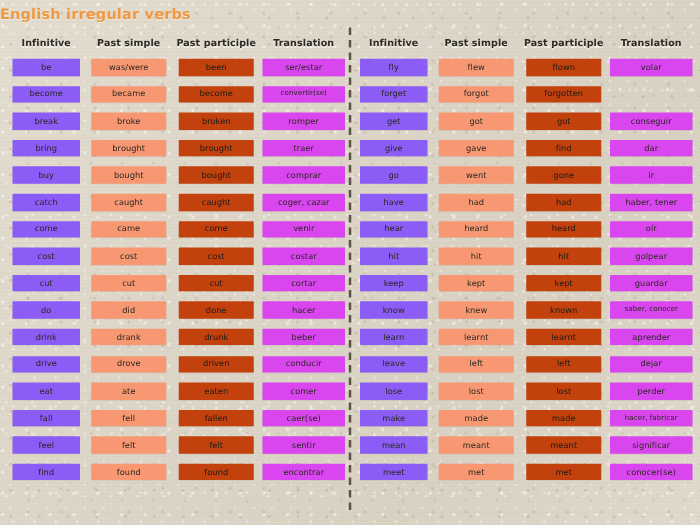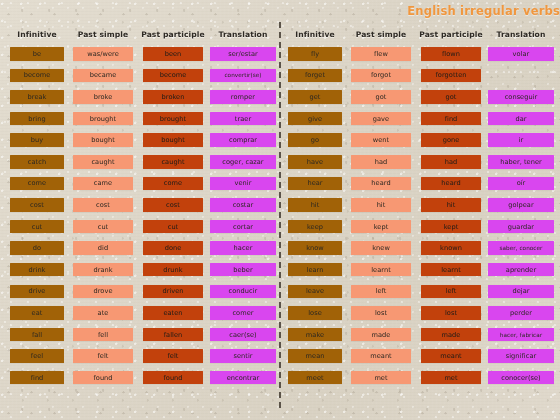--- a/index.html
+++ b/index.html
@@ -37,21 +37,21 @@
     background-image:
       repeating-linear-gradient(0deg, rgba(160,148,126,.07) 0 1px, transparent 1px 3px),
       repeating-linear-gradient(90deg, rgba(255,255,255,.06) 0 1px, transparent 1px 4px);
   }
 
   #title {
     position: absolute;
     top: 4px;
     left: 0;
     width: 100%;
-    text-align: right;
+    text-align: left;
     font-family: "DejaVu Sans", sans-serif;
     font-size: 11.5px;
     font-weight: bold;
     letter-spacing: .2px;
     color: #f0973f;
     text-shadow: 0 1px 0 rgba(255,255,255,.45);
     z-index: 6;
   }
 
   #divider {
@@ -123,21 +123,21 @@
   .c0 { width: 62px; }
   .c1 { width: 70px; }
   .c2 { width: 70px; }
   .c3 { width: 70px; }
 
   .c0-wrap { width: 62px; padding: 0 4px; }
   .c1-wrap { width: 70px; padding: 0 5px; }
   .c2-wrap { width: 70px; padding: 0 5px; }
   .c3-wrap { width: 70px; padding: 0 2px; }
 
-  .col-infinitive { background: #a16207; }
+  .col-infinitive { background: #8b5cf6; }
   .col-past       { background: #f79873; text-align: right; }
   .col-participle { background: #c2410c; color: #1d1b17; }
   .col-translation{ background: #d946ef; }
 
   .chip.tight { font-size: 5.7px; }
 </style>
 </head>
 <body>
 
 <div id="sheet"></div>

